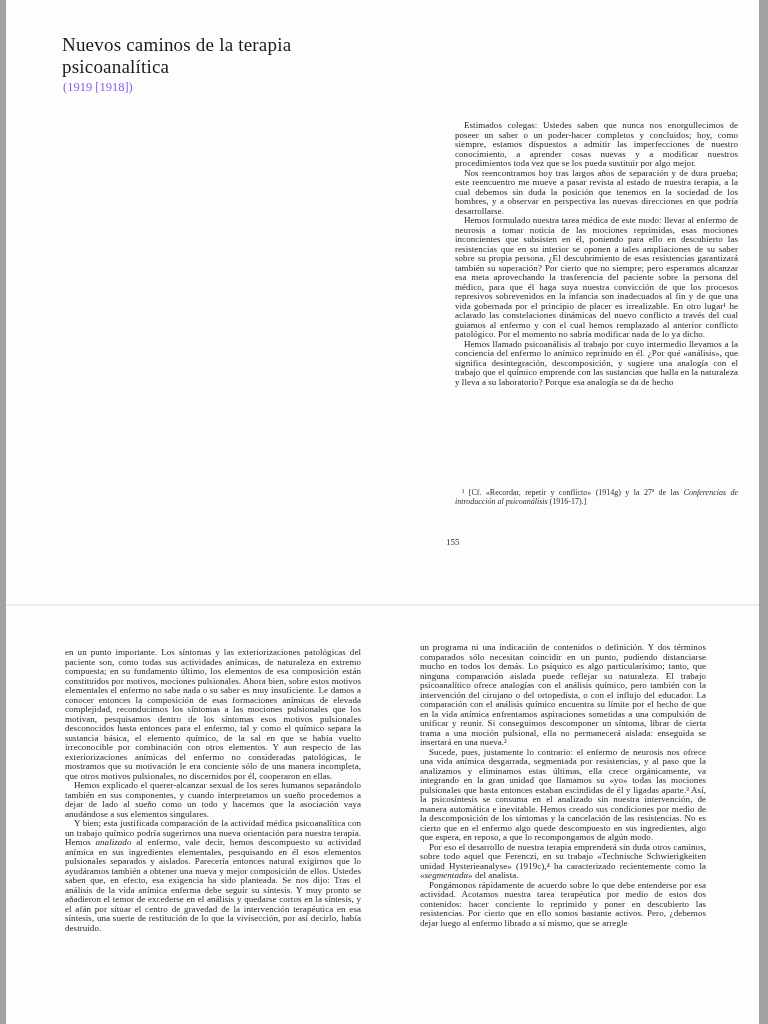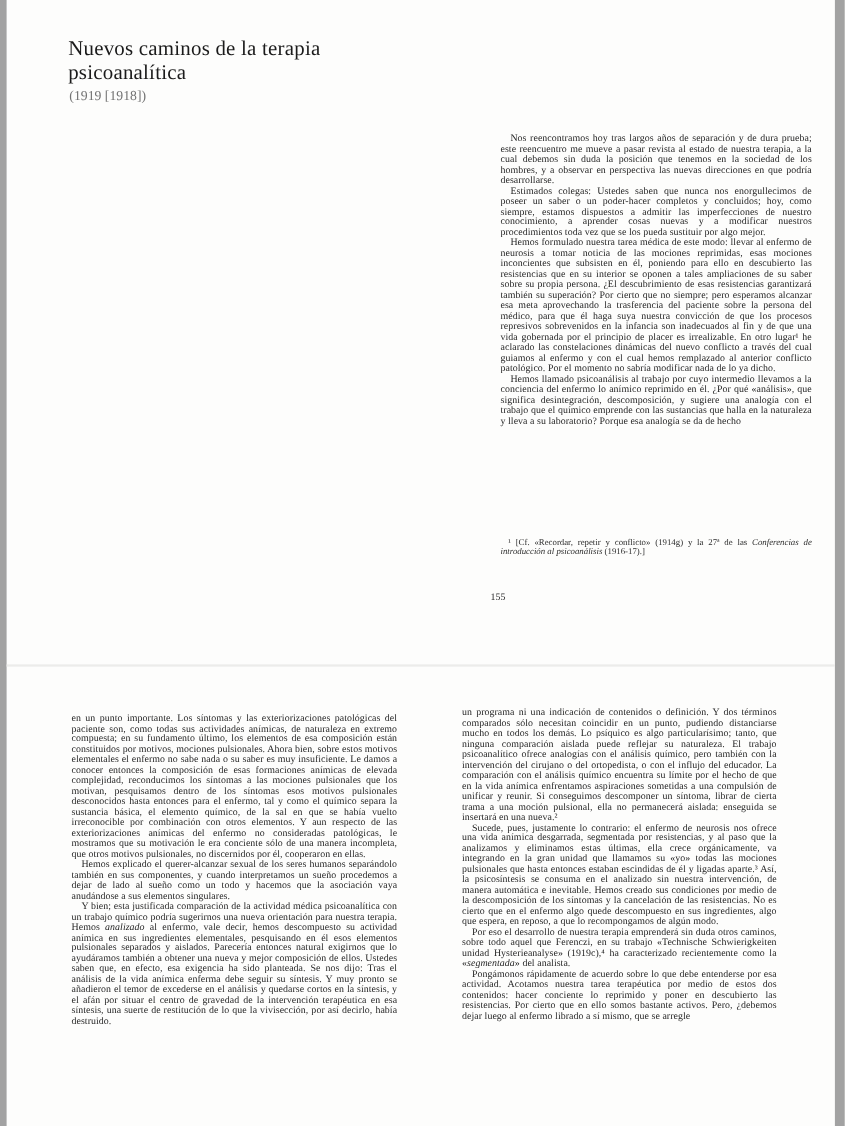--- a/index.html
+++ b/index.html
@@ -27,21 +27,21 @@
     height: 2px; background: #ececea;
   }
 
   .title {
     position: absolute; left: 62px; top: 34px;
     font-size: 19px; line-height: 22px;
     color: #1b1b1b; letter-spacing: 0.2px;
   }
   .date {
     position: absolute; left: 63px; top: 80px;
-    font-size: 12.5px; color: #737373; text-align: center;
+    font-size: 12.5px; color: #8b5cf6; text-align: center;
   }
 
   .col {
     position: absolute;
     text-align: justify;
     font-size: 9px; line-height: 9.5px;
     letter-spacing: 0.05px;
     color: #262626;
   }
   .col p { margin: 0; }
@@ -72,22 +72,22 @@
   <div class="edge right"></div>
 
   <div class="page page1">
     <div class="title">
       <div>Nuevos caminos de la terapia</div>
       <div>psicoanalítica</div>
     </div>
     <div class="date">(1919 [1918])</div>
 
     <div class="col col-p1">
+      <p class="ind"><span>Estimados colegas: Ustedes saben que nunca nos enorgullecimos de poseer un saber o un poder-hacer completos y concluidos; hoy, como siempre, estamos dispuestos a admitir las imperfecciones de nuestro conocimiento, a aprender cosas nuevas y a modificar nuestros procedimientos toda vez que se los pueda sustituir por algo mejor.</span></p>
       <p class="ind"><span>Nos reencontramos hoy tras largos años de separación y de dura prueba; este reencuentro me mueve a pasar revista al estado de nuestra terapia, a la cual debemos sin duda la posición que tenemos en la sociedad de los hombres, y a observar en perspectiva las nuevas direcciones en que podría desarrollarse.</span></p>
-      <p class="ind"><span>Estimados colegas: Ustedes saben que nunca nos enorgullecimos de poseer un saber o un poder-hacer completos y concluidos; hoy, como siempre, estamos dispuestos a admitir las imperfecciones de nuestro conocimiento, a aprender cosas nuevas y a modificar nuestros procedimientos toda vez que se los pueda sustituir por algo mejor.</span></p>
       <p class="ind"><span>Hemos formulado nuestra tarea médica de este modo: llevar al enfermo de neurosis a tomar noticia de las mociones reprimidas, esas mociones inconcientes que subsisten en él, poniendo para ello en descubierto las resistencias que en su interior se oponen a tales ampliaciones de su saber sobre su propia persona. ¿El descubrimiento de esas resistencias garantizará también su superación? Por cierto que no siempre; pero esperamos alcanzar esa meta aprovechando la trasferencia del paciente sobre la persona del médico, para que él haga suya nuestra convicción de que los procesos represivos sobrevenidos en la infancia son inadecuados al fin y de que una vida gobernada por el principio de placer es irrealizable. En otro lugar¹ he aclarado las constelaciones dinámicas del nuevo conflicto a través del cual guiamos al enfermo y con el cual hemos remplazado al anterior conflicto patológico. Por el momento no sabría modificar nada de lo ya dicho.</span></p>
       <p class="ind"><span>Hemos llamado psicoanálisis al trabajo por cuyo intermedio llevamos a la conciencia del enfermo lo anímico reprimido en él. ¿Por qué «análisis», que significa desintegración, descomposición, y sugiere una analogía con el trabajo que el químico emprende con las sustancias que halla en la naturaleza y lleva a su laboratorio? Porque esa analogía se da de hecho</span></p>
     </div>
 
     <div class="footnote"><span>¹ [Cf. «Recordar, repetir y conflicto» (1914g) y la 27ª de las </span><span class="it">Conferencias de introducción al psicoanálisis</span><span> (1916-17).]</span></div>
     <div class="pagenum">155</div>
   </div>
 
   <div class="pagebreak"></div>
 

